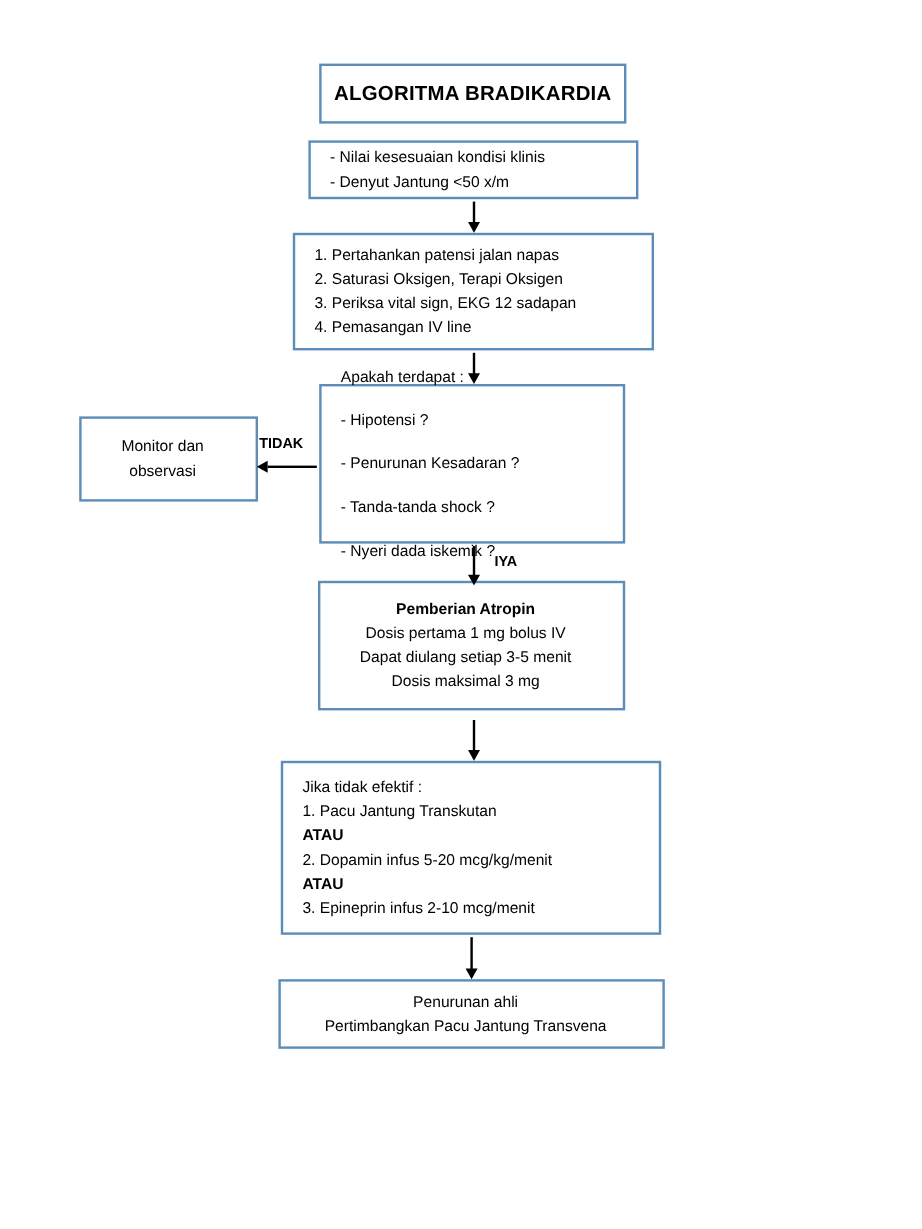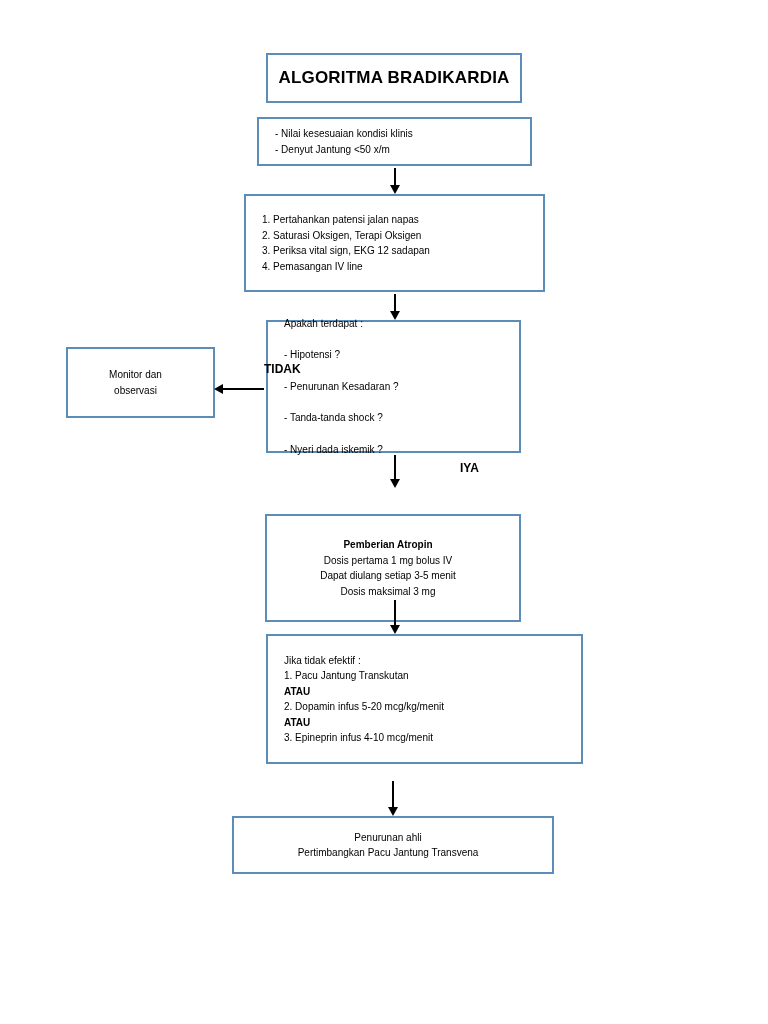--- a/index.html
+++ b/index.html
@@ -24,21 +24,21 @@
   .node {
     position: absolute;
     box-sizing: border-box;
     background: #ffffff;
     border: 2px solid #5b8db8;
     display: flex;
     flex-direction: column;
     justify-content: center;
   }
   .node .line {
-    font-size: 10px;
+    font-size: 13px;
     line-height: 1.55;
     white-space: pre;
   }
   .center .line { text-align: center; }
   .left .line { text-align: left; }
   .pad-l { padding-left: 16px; }
   .pad-c { padding-left: 8px; padding-right: 18px; }
   .bold { font-weight: bold; }
 
   
@@ -61,24 +61,24 @@
   
   #node-initial { left: 244px; top: 194px; width: 301px; height: 98px; }
 
   
   #node-decision { left: 266px; top: 320px; width: 255px; height: 133px; gap: 16px; }
 
   
   #node-monitor { left: 66px; top: 347px; width: 149px; height: 71px; }
 
   
-  #node-atropin { left: 265px; top: 514px; width: 256px; height: 108px; }
+  #node-atropin { left: 265px; top: 484px; width: 256px; height: 108px; }
 
   
-  #node-refractory { left: 234px; top: 634px; width: 317px; height: 130px; margin-left: 32px; }
+  #node-refractory { left: 234px; top: 634px; width: 317px; height: 145px; }
 
   
   #node-expert { left: 232px; top: 816px; width: 322px; height: 58px; }
 
   
   .arrow-v {
     position: absolute;
     width: 2px;
     background: #000000;
   }
@@ -107,21 +107,20 @@
     height: 0;
     border-top: 5px solid transparent;
     border-bottom: 5px solid transparent;
     border-right: 9px solid #000000;
   }
   .edge-label {
     position: absolute;
     font-size: 12px;
     font-weight: bold;
     white-space: nowrap;
-    margin-left: 48px;
   }
 
   #arrow-1 { left: 394px; top: 168px; height: 18px; }
   #arrow-2 { left: 394px; top: 294px; height: 18px; }
   #arrow-3 { left: 394px; top: 455px; height: 25px; }
   #arrow-4 { left: 394px; top: 600px; height: 26px; }
   #arrow-5 { left: 392px; top: 781px; height: 27px; }
   #arrow-tidak { left: 223px; top: 388px; width: 41px; }
 
   #label-iya { left: 412px; top: 461px; }
@@ -167,21 +166,21 @@
     <div class="line pad-c">Dapat diulang setiap 3-5 menit</div>
     <div class="line pad-c">Dosis maksimal 3 mg</div>
   </div>
 
   <div class="node left" id="node-refractory">
     <div class="line pad-l">Jika tidak efektif :</div>
     <div class="line pad-l">1. Pacu Jantung Transkutan</div>
     <div class="line pad-l bold">ATAU</div>
     <div class="line pad-l">2. Dopamin infus 5-20 mcg/kg/menit</div>
     <div class="line pad-l bold">ATAU</div>
-    <div class="line pad-l">3. Epineprin infus 4-10 mcg/menit</div>
+    <div class="line pad-l">3. Epineprin infus 2-10 mcg/menit</div>
   </div>
 
   <div class="node center" id="node-expert">
     <div class="line pad-c">Penurunan ahli</div>
     <div class="line pad-c">Pertimbangkan Pacu Jantung Transvena</div>
   </div>
 
   <div class="arrow-v" id="arrow-1"></div>
   <div class="arrow-v" id="arrow-2"></div>
   <div class="arrow-v" id="arrow-3"></div>

